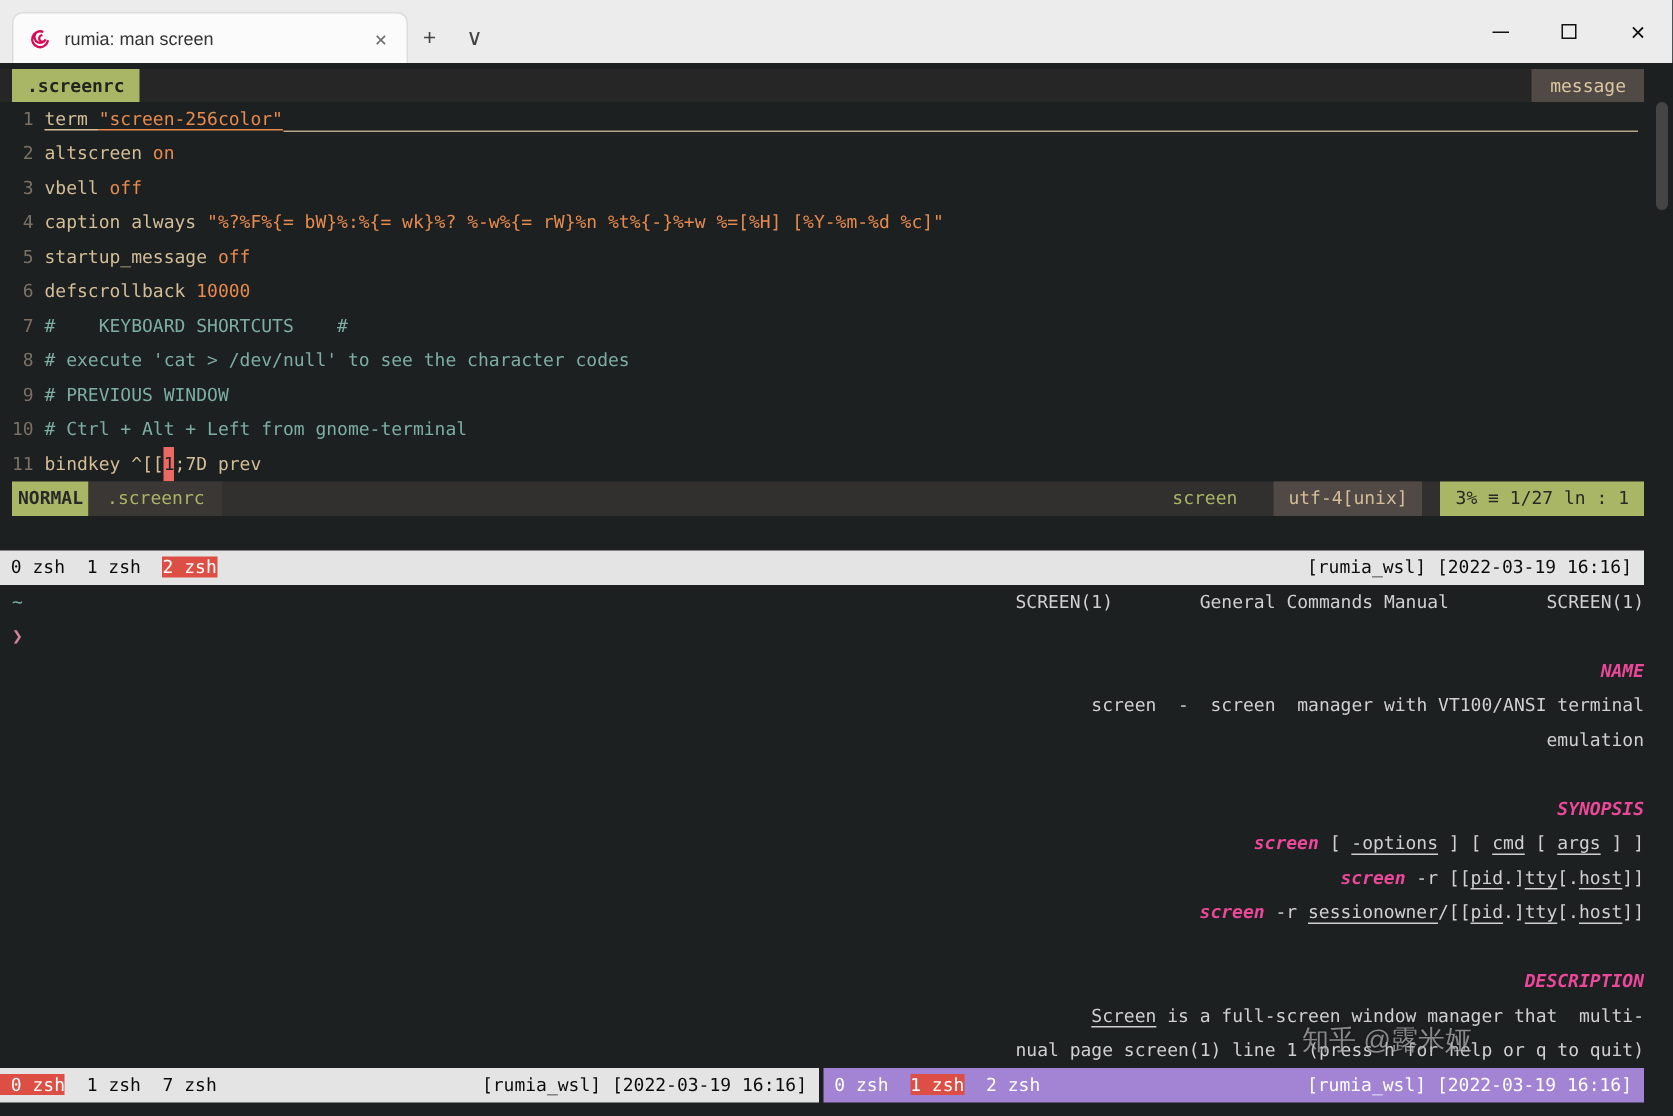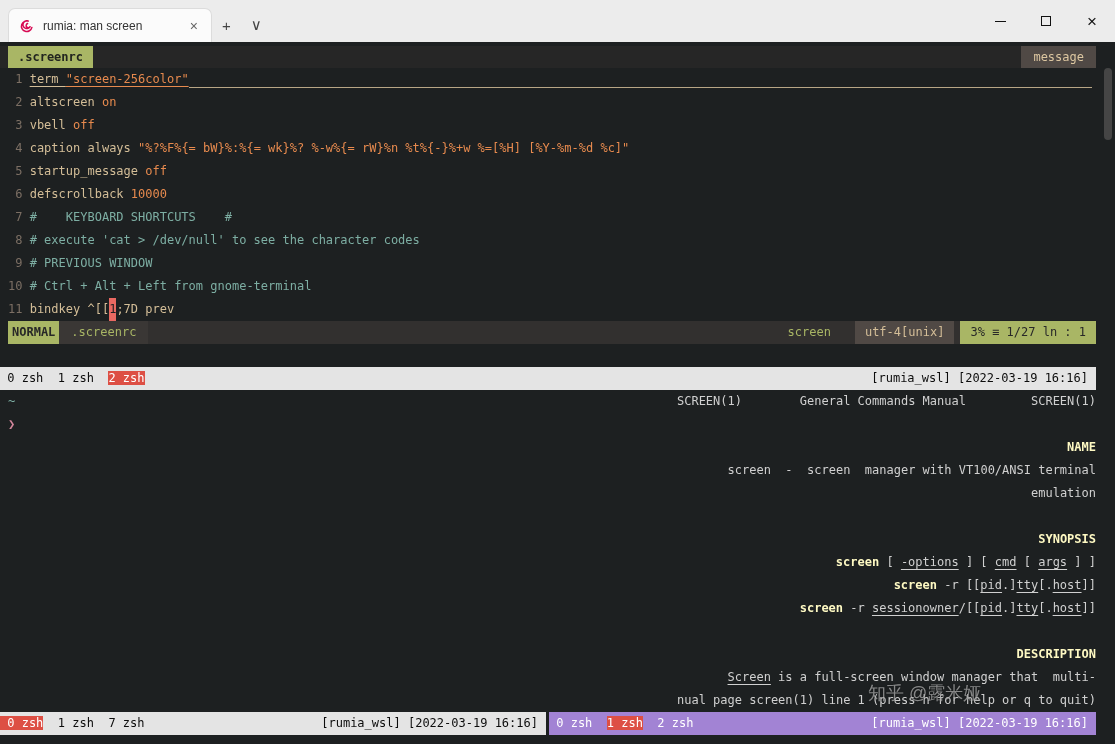--- a/index.html
+++ b/index.html
@@ -3,21 +3,21 @@
 <meta charset="utf-8">
 <style>
   * { margin:0; padding:0; box-sizing:border-box; }
   html,body { width:1115px; height:744px; overflow:hidden; background:#1d2021; }
   .window { position:relative; width:1115px; height:744px; display:flex; flex-direction:column;
             font-family:"DejaVu Sans Mono", monospace; }
 
   
   .titlebar { height:42px; background:#ececec; display:flex; align-items:flex-end;
               font-family:"Liberation Sans", sans-serif; flex:0 0 42px; }
-  .tab { display:flex; align-items:center; width:204px; height:34px; margin-left:8px;
+  .tab { display:flex; align-items:center; width:264px; height:34px; margin-left:8px;
          background:#fbfbfb; border:1px solid #dcdcdc; border-bottom:none;
          border-radius:7px 7px 0 0; padding:0 8px 0 10px; }
   .tab-icon { width:16px; height:16px; margin-right:8px; flex:0 0 16px; }
   .tab-title { flex:1; font-size:12px; color:#333; white-space:nowrap; overflow:hidden; }
   .tab-close { color:#666; font-size:14px; padding:0 5px; cursor:default; }
   .tb-btn { color:#444; font-size:15px; padding:0 10px; height:34px; display:flex; align-items:center; }
   .win-controls { margin-left:auto; display:flex; align-self:flex-start; height:42px; }
   .wc { width:46px; height:42px; display:flex; align-items:center; justify-content:center; color:#111; }
   .min-glyph { display:inline-block; width:11px; border-top:1px solid #111; }
   .max-glyph { display:inline-block; width:10px; height:10px; border:1px solid #111; }
@@ -44,42 +44,42 @@
   .cur { background:#ea6962; color:#1d2021; }
   .ufill { flex:1; align-self:flex-end; height:0; border-bottom:1px solid rgba(212,190,152,.85); margin-bottom:3px; margin-right:4px; }
 
   
   .statusline { width:1088px; margin-left:8px; height:23px; display:flex; background:#32302f; }
   .sl-mode { background:#a9b665; color:#282828; font-weight:bold; padding:0 4px; }
   .sl-file { background:#3a3735; color:#a9b665; padding:0 12px; }
   .sl-fill { flex:1; }
   .sl-ft  { color:#a9b665; padding:0 10px; margin-right:14px; }
   .sl-enc { background:#504945; color:#d4be98; padding:0 10px; }
-  .sl-pos { background:#a9b665; color:#282828; padding:0 10px; margin-left:6px;text-align:right; }
+  .sl-pos { background:#a9b665; color:#282828; padding:0 10px; margin-left:12px;text-align:right; }
 
   .cmdline { width:1096px; height:23px; }
 
   
   .caption { height:23px; display:flex; overflow:hidden; }
   .cap-white { background:#e4e4e4; color:#0c0c0c; }
   .cap-purple { background:#a283d4; color:#ffffff; }
   .caption .red { background:#dd4f44; color:#ffffff; }
   .cap-fill { flex:1; }
   .cap-right { padding-right:8px; }
   .cap-top { width:1096px; }
 
   
   .panes { width:1096px; height:322px; display:flex; }
   .pane { height:322px; overflow:hidden; }
   .pane-left { width:546px; }
   .pane-gap { width:3px; }
   .pane-right { width:547px; color:#d0d0d0;text-align:right; }
   .prow { height:23px; }
   .pane-left .prow { padding-left:8px; }
-  .b { font-weight:bold; color:#fef9c3; }
+  .b { font-weight:bold; color:#ec4899;font-style:italic; }
   .tilde { color:#7daea3; }
   .prompt { color:#d3869b; }
 
   .bottom-caps { width:1096px; display:flex; }
   .cap-bl { width:546px; }
   .cap-gap { width:3px; }
   .cap-br { width:547px; }
 
   
   .scrollbar { position:absolute; top:0; right:0; width:14px; height:100%; }

